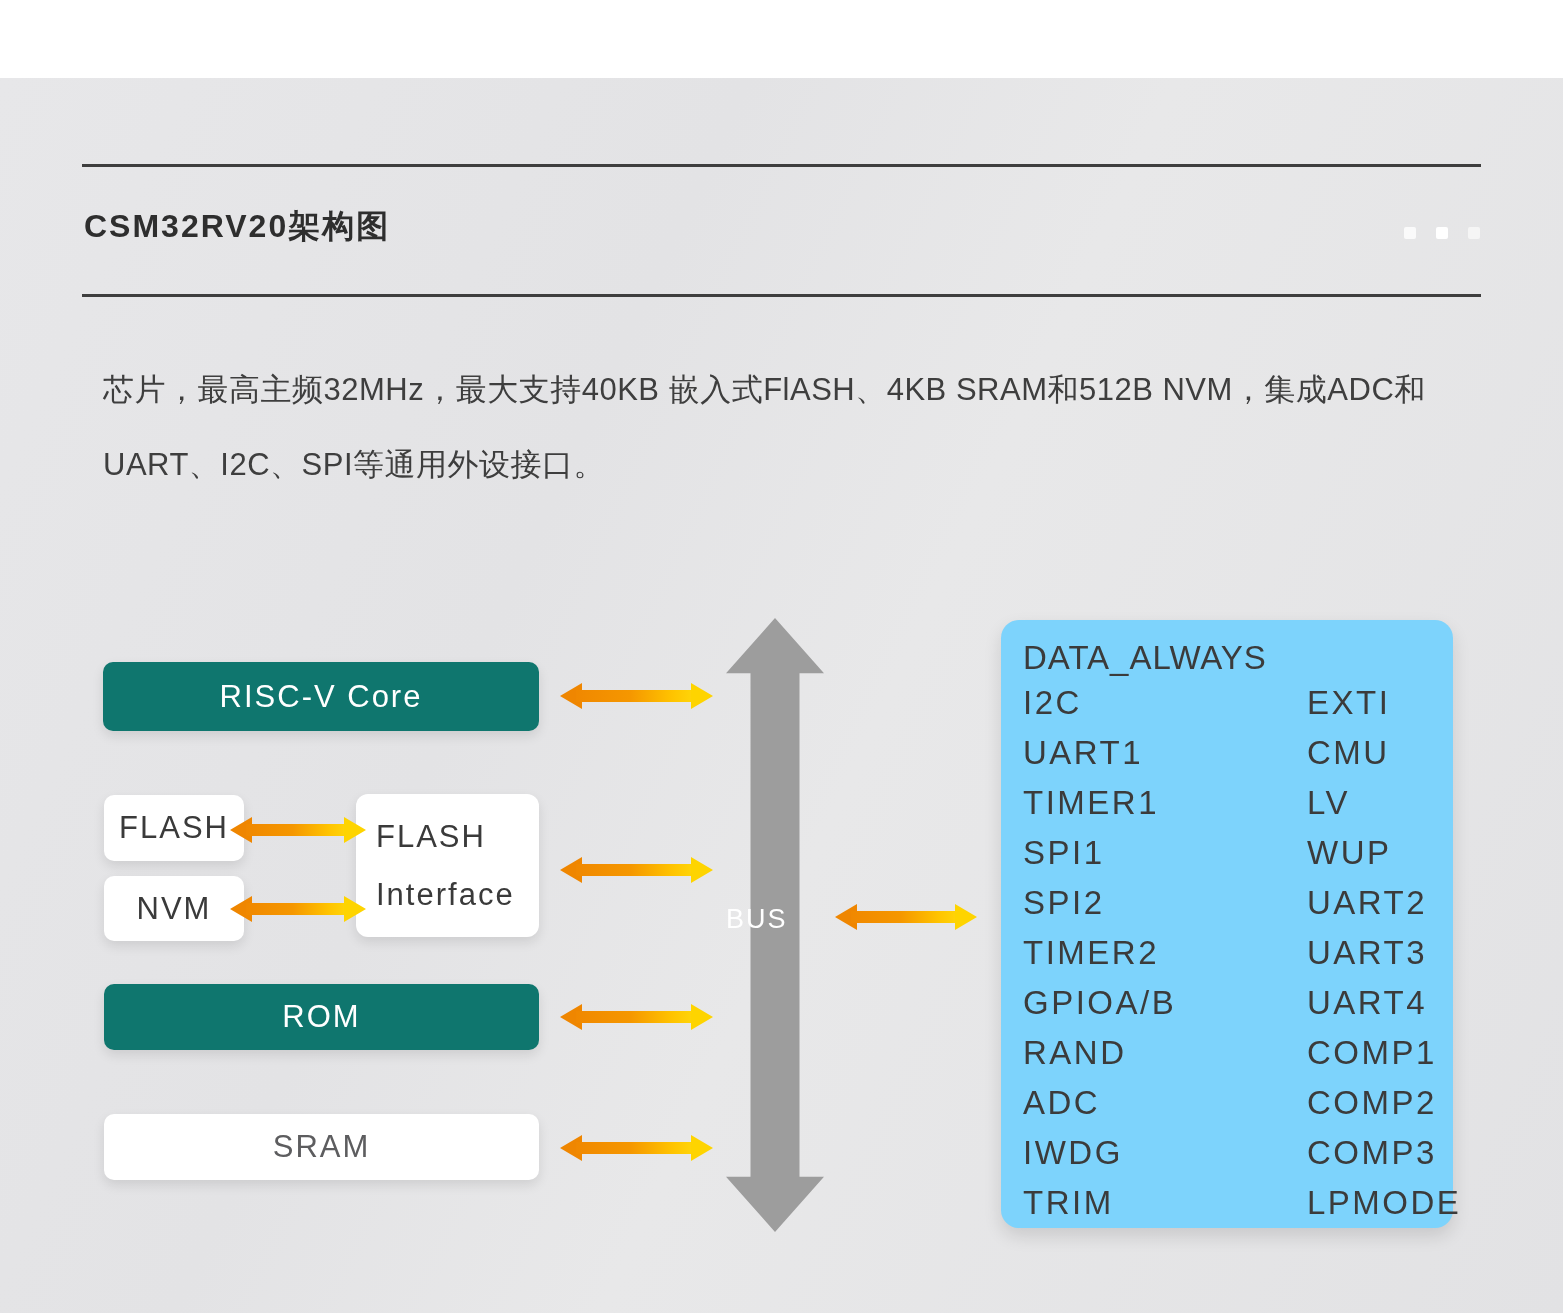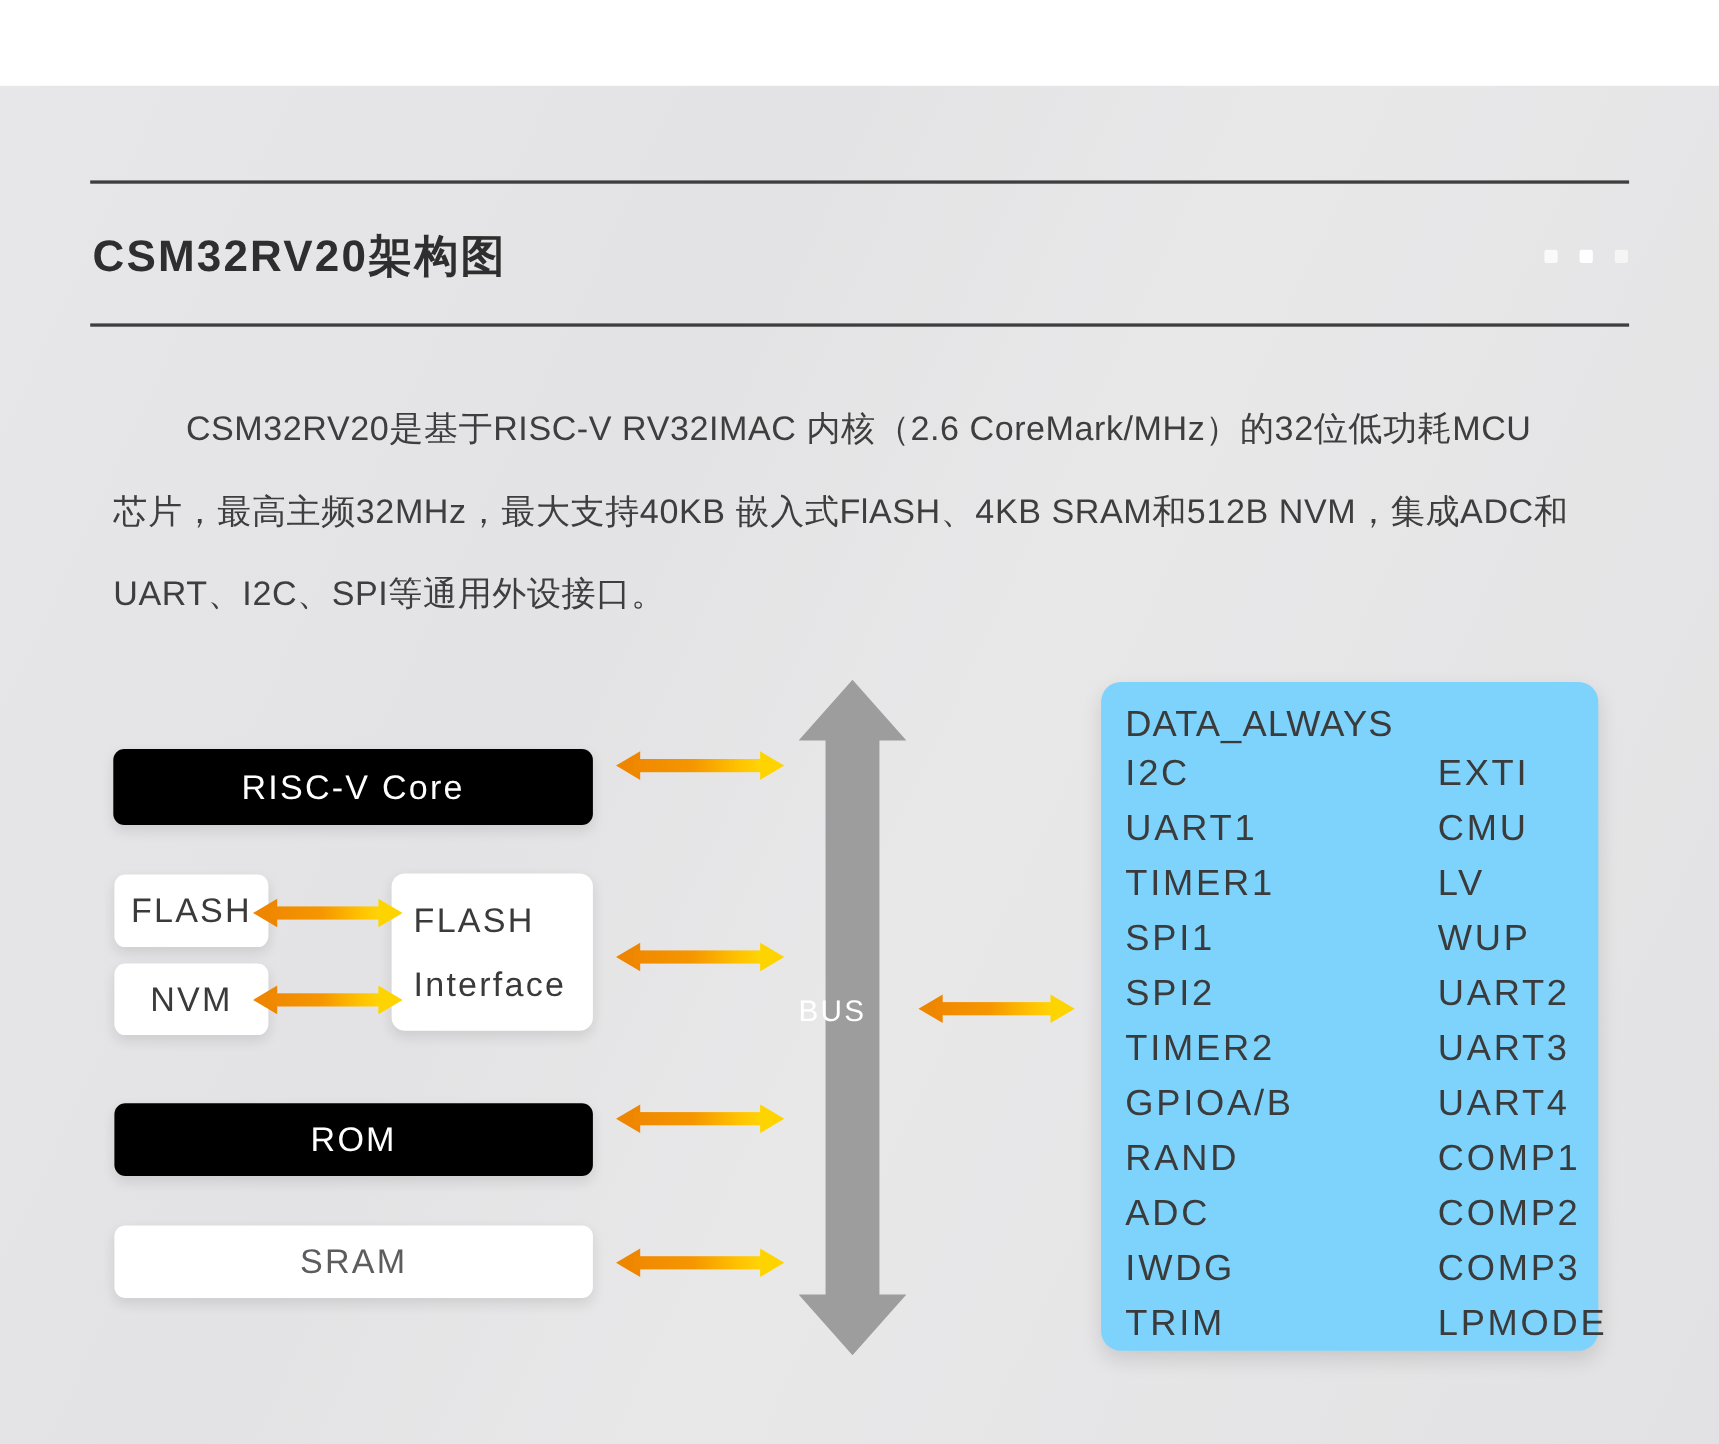--- a/index.html
+++ b/index.html
@@ -6,40 +6,40 @@
   .page{
     position:relative;width:1563px;height:1313px;overflow:hidden;
     background:#ffffff;font-family:"Liberation Sans","DejaVu Sans",sans-serif;
   }
   .content-bg{
     position:absolute;left:0;top:78px;width:1563px;height:1235px;
     background:linear-gradient(115deg,#e7e7e9 0%,#e3e3e5 35%,#e8e8e9 55%,#e2e2e4 100%);
   }
   .rule{position:absolute;left:82px;width:1399px;height:3px;background:#3e3e3e;}
   .page-title{
-    position:absolute;left:84px;top:205px;font-size:40px;font-weight:700;
+    position:absolute;left:84px;top:205px;font-size:32px;font-weight:700;
     color:#2e2e2e;letter-spacing:2px;
   }
   .dots{position:absolute;left:1404px;top:227px;display:flex;gap:20px;}
   .dot{width:12px;height:12px;border-radius:2px;background:#ffffff;}
   .dot:nth-child(1){opacity:.8;}
   .dot:nth-child(3){opacity:.6;}
   .intro{
     position:absolute;left:103px;top:352px;width:1360px;
     font-size:31px;line-height:75px;color:#3e3e3e;letter-spacing:.5px;
   }
   .intro .ln{white-space:nowrap;}
   .intro .ln.indent{text-indent:66px;}
 
   
   .blk{
     position:absolute;border-radius:10px;display:flex;align-items:center;justify-content:center;
     font-size:31px;letter-spacing:2px;box-shadow:0 5px 12px rgba(0,0,0,.10);
   }
-  .blk.blue{background:#000000;color:#ffffff;margin-top:19px;}
+  .blk.blue{background:#0f766e;color:#ffffff;}
   .blk.white{background:#ffffff;color:#3a3a3a;}
   .blk.gray-text{color:#5d5d5f;}
   .blk.two-line{flex-direction:column;align-items:flex-start;justify-content:center;
     padding-left:20px;box-sizing:border-box;border-radius:12px;gap:22px;}
 
   
   .harrow{position:absolute;height:26px;}
   .harrow .hs{position:absolute;left:16px;right:16px;top:7px;height:12px;
     background:linear-gradient(90deg,#f08800 0%,#f59700 45%,#ffc400 80%,#ffd80a 100%);}
   .harrow .hl{position:absolute;left:0;top:0;width:0;height:0;
@@ -79,21 +79,20 @@
   <div class="rule" style="top:164px"></div>
   <div class="page-title">CSM32RV20架构图</div>
   <div class="dots">
     <div class="dot"></div>
     <div class="dot"></div>
     <div class="dot"></div>
   </div>
   <div class="rule" style="top:294px"></div>
 
   <div class="intro">
-    <div class="ln indent">CSM32RV20是基于RISC-V RV32IMAC 内核（2.6 CoreMark/MHz）的32位低功耗MCU</div>
     <div class="ln">芯片，最高主频32MHz，最大支持40KB 嵌入式FlASH、4KB SRAM和512B NVM，集成ADC和</div>
     <div class="ln">UART、I2C、SPI等通用外设接口。</div>
   </div>
 
   <div class="blk blue" style="left:103px;top:662px;width:436px;height:69px">
     <span>RISC-V Core</span>
   </div>
 
   <div class="blk white" style="left:104px;top:795px;width:140px;height:66px">
     <span>FLASH</span>

